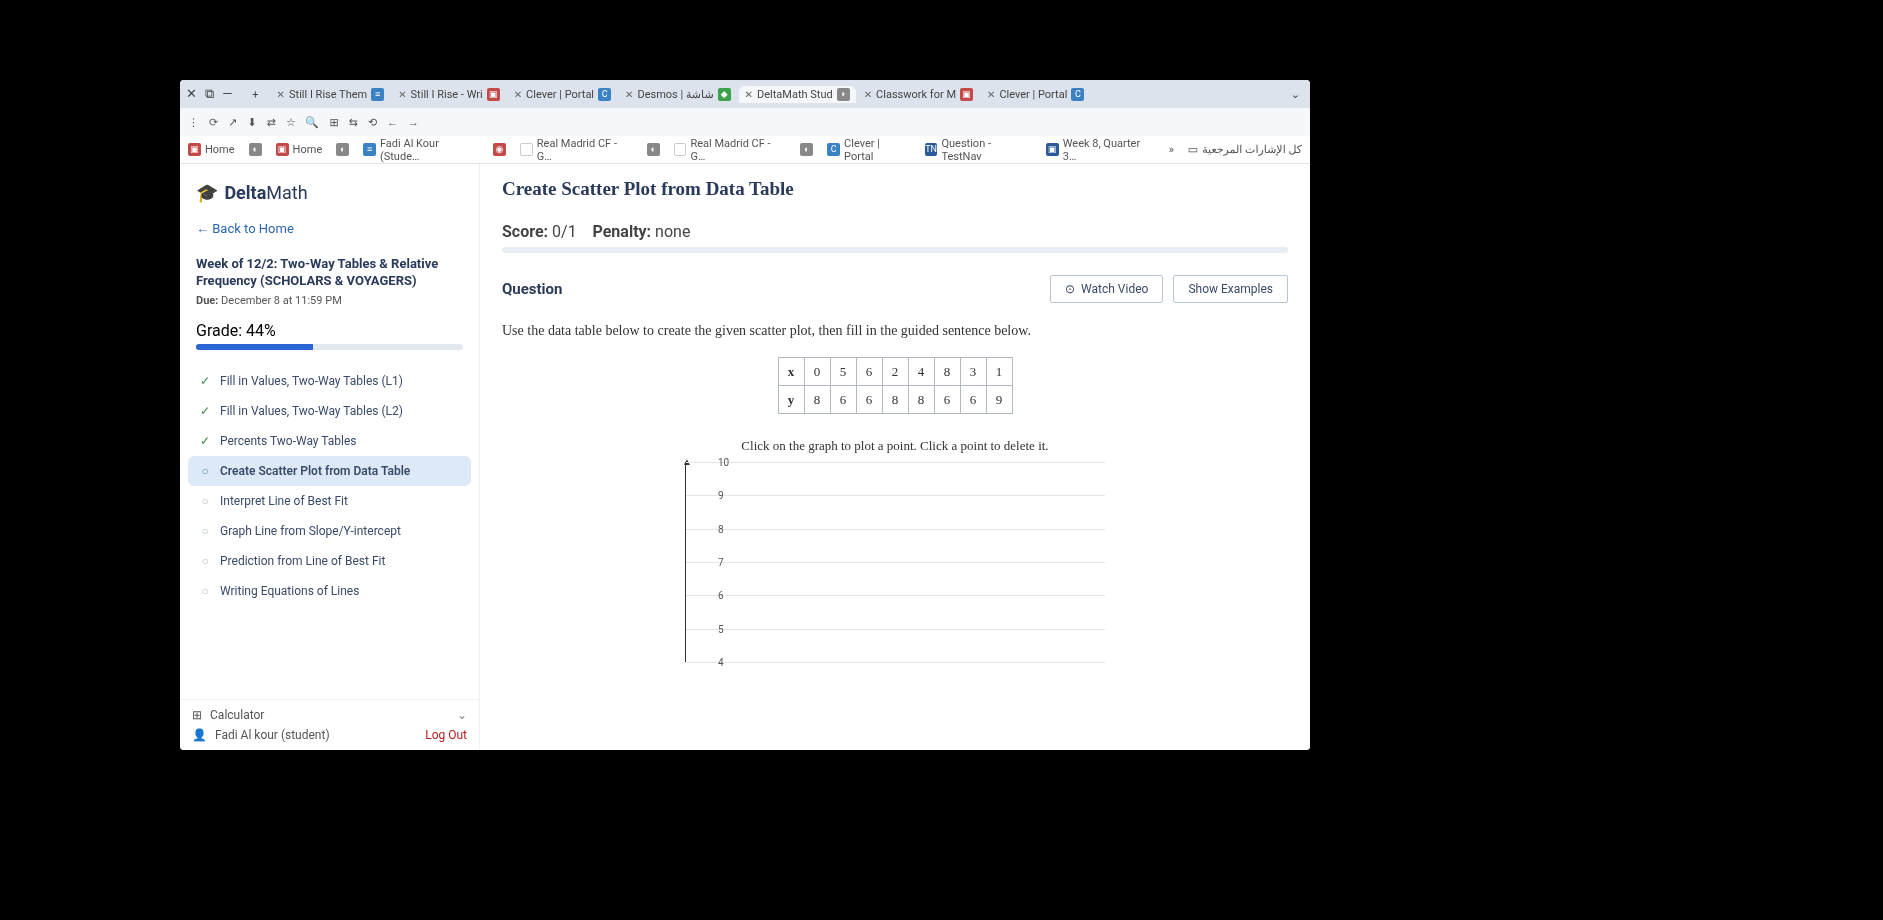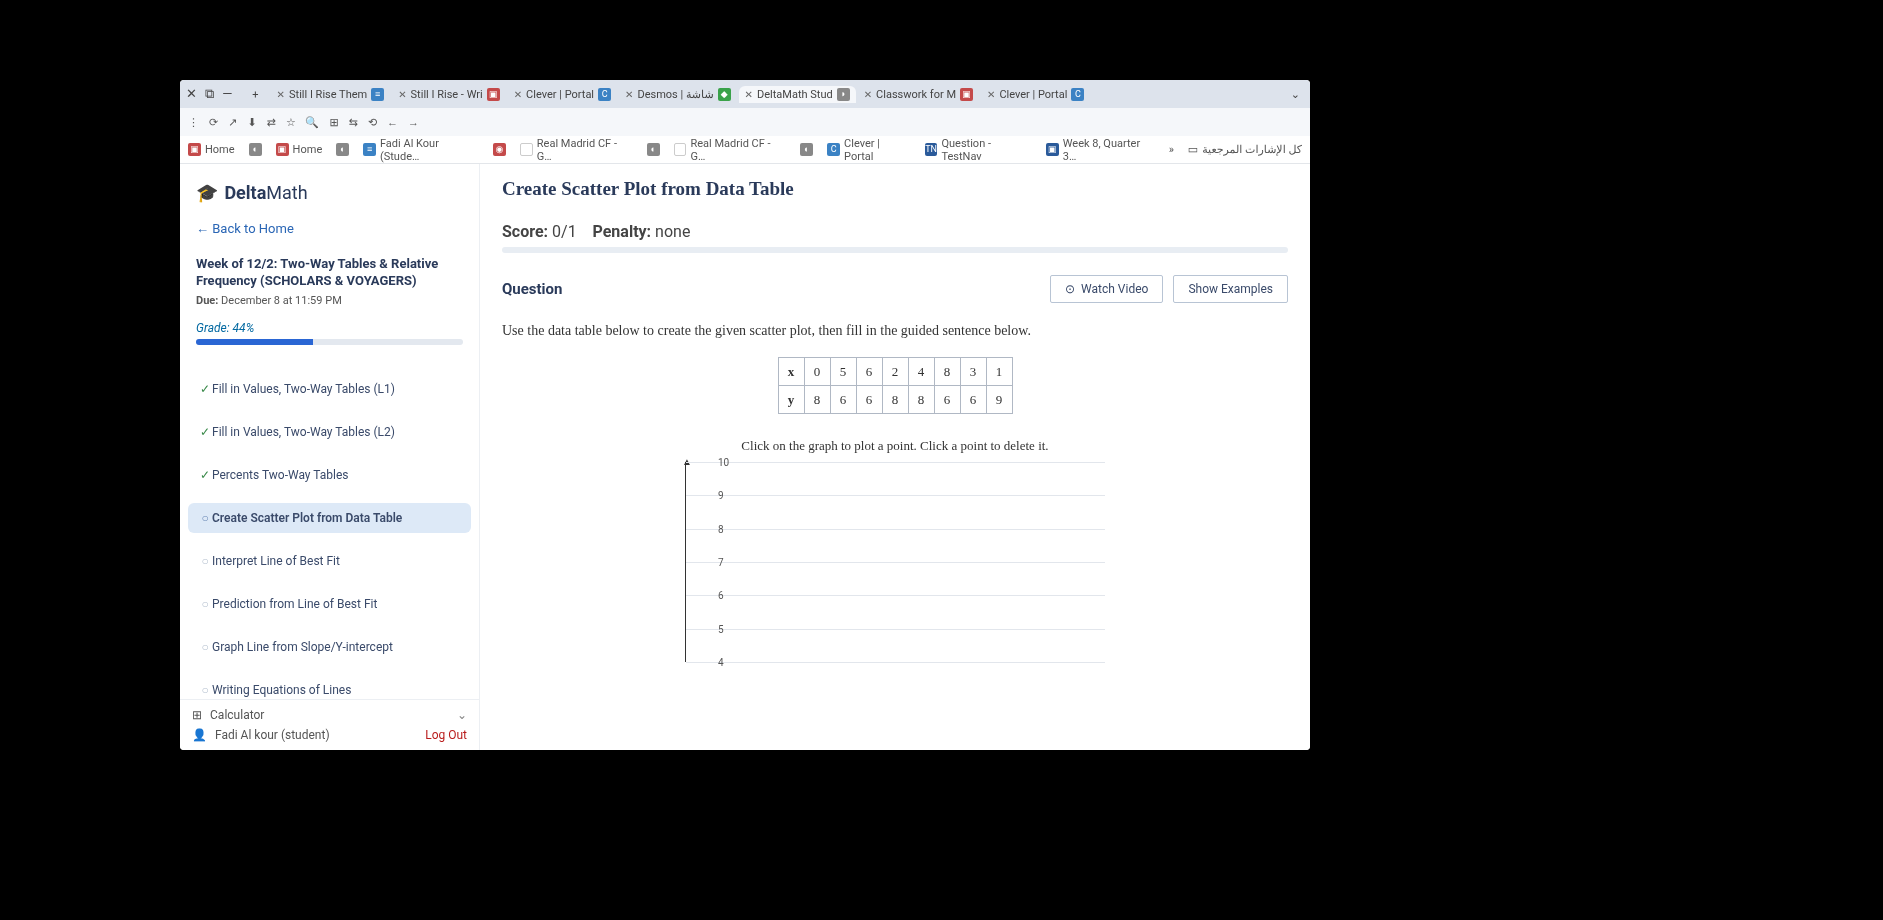--- a/index.html
+++ b/index.html
@@ -27,25 +27,25 @@
 .logo { display: flex; align-items: center; gap: 6px; padding: 18px 16px 10px; }
 .logo .cap { color: #2a3a5a; font-size: 18px; }
 .logo .txt { font-size: 18px; font-weight: 400; color: #2a3a5a; text-align: right; }
 .logo .txt b { font-weight: 700; }
 .back { padding: 8px 16px; font-size: 13px; color: #2a66b5; cursor: pointer; }
 .back::before { content: "← "; }
 .assign { padding: 12px 16px 8px; }
 .assign .title { font-size: 13px; font-weight: 700; color: #2a3a5a; line-height: 1.3; }
 .assign .due { font-size: 11px; color: #555; margin-top: 4px; }
 .assign .due b { font-weight:700; }
-.grade { padding: 6px 16px 12px; font-size: 12px; color: #0369a1; font-style: italic; }
+.grade { padding: 6px 16px 12px; font-size: 16px; color: #000000; }
 .grade .bar { width: 100%; height: 6px; background: #e3e8ef; border-radius: 3px; margin-top: 4px; overflow: hidden; }
 .grade .fill { height: 100%; background: #2a66d4; width: 44%; }
 .skills { flex: 1; overflow: auto; padding: 4px 8px; }
-.skill { display: flex; align-items: center; padding: 8px 10px; font-size: 12px; color: #3a4a6a; border-radius: 6px; cursor: pointer; margin-top: 13px; }
+.skill { display: flex; align-items: center; gap: 8px; padding: 8px 10px; font-size: 12px; color: #3a4a6a; border-radius: 6px; cursor: pointer; }
 .skill .ic { width: 14px; text-align: center; color: #3a8a4a; }
 .skill.done .ic::before { content: "✓"; }
 .skill.todo .ic::before { content: "○"; color: #b5c0cf; }
 .skill.current { background: #dde9f7; font-weight: 600; }
 .skill.current .ic::before { content: "○"; color: #6a88b5; }
 .sb-footer { border-top: 1px solid #eceff3; padding: 8px 12px; display:flex; flex-direction:column; gap:6px; font-size:12px; color:#555; position:relative;}
 .sb-footer .row { display:flex; align-items:center; gap:8px; justify-content:space-between; cursor:pointer;}
 .sb-footer .left { display:flex; gap:8px; align-items:center;}
 .sb-footer .chev { color:#888;}
 .main { flex: 1; padding: 14px 22px; overflow: auto; }
@@ -230,25 +230,25 @@
           <div class="skill current">
             <span class="ic"></span>
             <span>Create Scatter Plot from Data Table</span>
           </div>
           <div class="skill todo">
             <span class="ic"></span>
             <span>Interpret Line of Best Fit</span>
           </div>
           <div class="skill todo">
             <span class="ic"></span>
+            <span>Graph Line from Slope/Y-intercept</span>
+          </div>
+          <div class="skill todo">
+            <span class="ic"></span>
             <span>Prediction from Line of Best Fit</span>
-          </div>
-          <div class="skill todo">
-            <span class="ic"></span>
-            <span>Graph Line from Slope/Y-intercept</span>
           </div>
           <div class="skill todo">
             <span class="ic"></span>
             <span>Writing Equations of Lines</span>
           </div>
         </div>
       <div class="sb-footer">
         <div class="row">
           <div class="left">
               <span>⊞</span>

